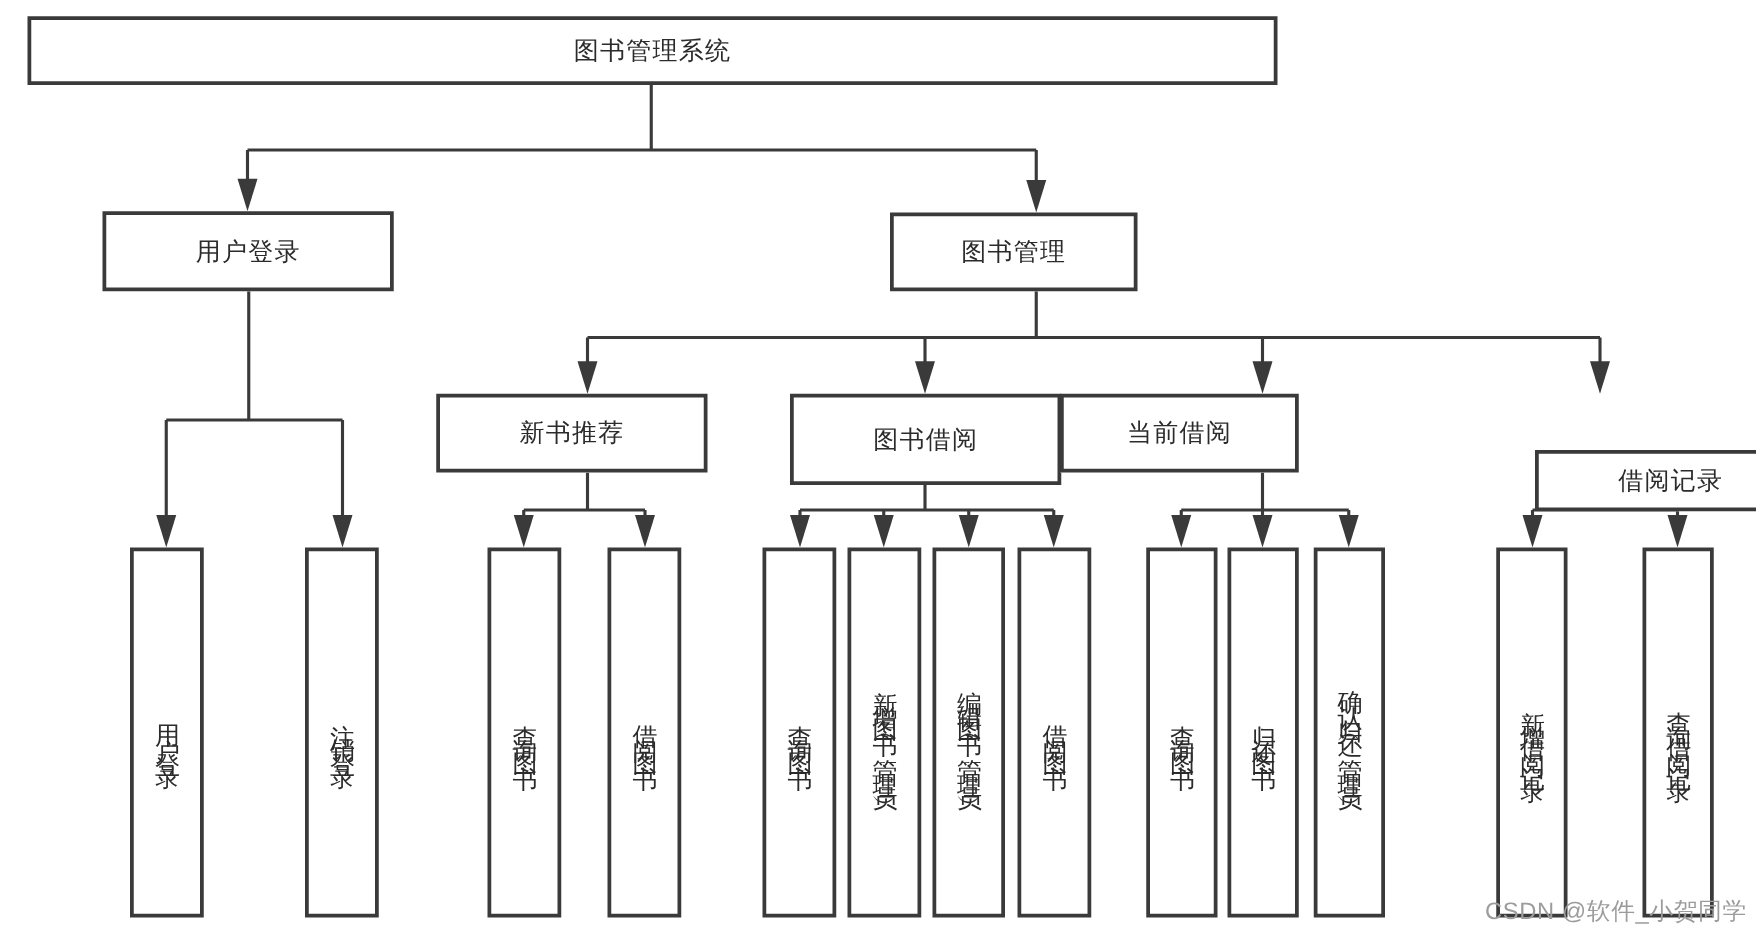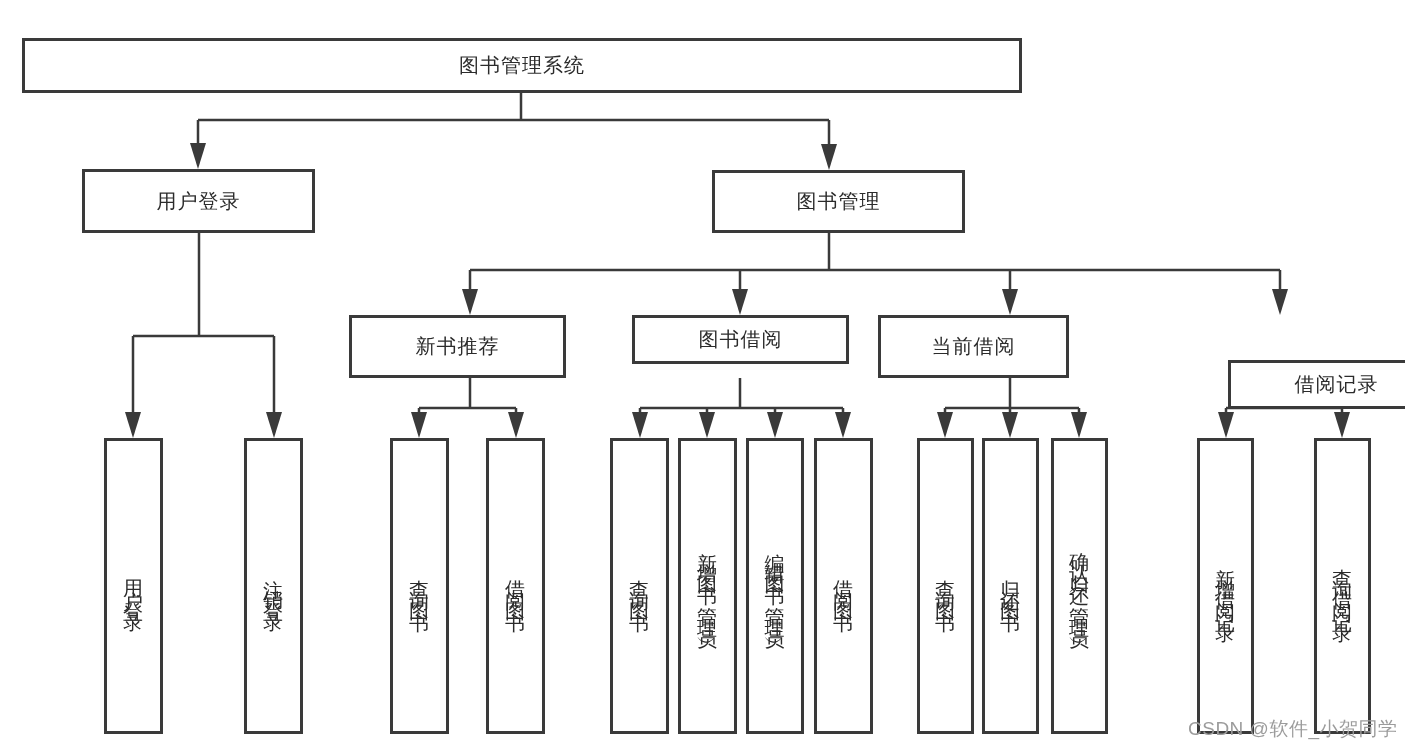--- a/index.html
+++ b/index.html
@@ -32,28 +32,28 @@
     writing-mode:vertical-rl;
     text-orientation:mixed;
     top:438px;height:296px;
   }
   .vbox .lbl{
     font-size:20px;
     letter-spacing:11px;
     line-height:1;
   }
   
-  #n-root{left:22px;top:13px;width:1000px;height:55px;margin-top:25px;}
+  #n-root{left:22px;top:13px;width:1000px;height:55px;}
   
   #n-user-login{left:82px;top:169px;width:233px;height:64px;}
-  #n-book-mgmt{left:712px;top:170px;width:253px;height:63px;}
+  #n-book-mgmt{left:712px;top:170px;width:198px;height:63px;}
   
   #n-new-book-rec{left:349px;top:315px;width:217px;height:63px;}
-  #n-book-borrow{left:632px;top:315px;width:217px;height:49px;}
-  #n-current-borrow{left:878px;top:315px;width:191px;height:63px;}
+  #n-book-borrow{left:632px;top:315px;width:217px;height:73px;}
+  #n-current-borrow{left:848px;top:315px;width:191px;height:63px;}
   #n-borrow-records{left:1228px;top:315px;width:217px;height:49px;margin-top:45px;}
   
   #n-a1{left:104px;width:59px;}
   #n-a2{left:244px;width:59px;}
   
   #n-b1{left:390px;width:59px;}
   #n-b2{left:486px;width:59px;}
   
   #n-c1{left:610px;width:59px;}
   #n-c2{left:678px;width:59px;}

